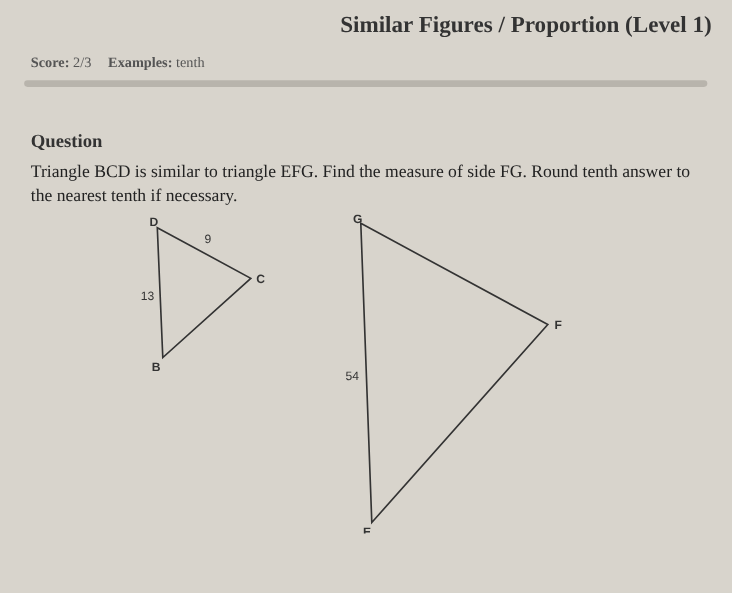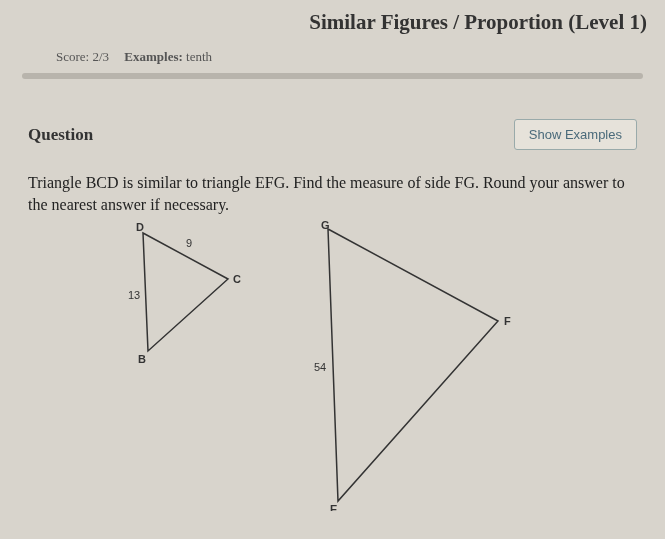--- a/index.html
+++ b/index.html
@@ -16,35 +16,35 @@
     font-weight: bold;
     padding: 10px 18px 8px 18px;
     color: #333;
     text-align: right;
   }
   .score-row {
     padding: 6px 28px 4px 28px;
     font-size: 13px;
     color: #555;
   }
-  .score-label { font-weight: normal; margin-left: 28px; }
+  .score-label { font-weight: bold; }
   .penalty-label { font-weight: bold; margin-left: 12px; }
   .progress-track {
     margin: 4px 22px 0 22px;
     height: 6px;
     background: #b8b4ac;
     border-radius: 3px;
   }
   .spacer { height: 40px; }
   .question-header {
     display: flex;
     justify-content: space-between;
     align-items: center;
     padding: 0 28px;
-    margin-bottom: 22px;
+    margin-bottom: 7px;
   }
   .question-label {
     font-size: 17px;
     font-weight: bold;
     color: #333;
   }
   .examples-btn {
     border: 1px solid #9aa;
     background: #e6e2da;
     color: #4a6a7a;
@@ -91,24 +91,23 @@
   <span class="penalty-label">Examples:</span>
   <span>tenth</span>
 </div>
 
 <div class="progress-track"></div>
 
 <div class="spacer"></div>
 
 <div class="question-header">
   <div class="question-label">Question</div>
-  <button class="examples-btn">Show Examples</button>
 </div>
 
-<div class="prompt">Triangle BCD is similar to triangle EFG. Find the measure of side FG. Round your answer to the nearest answer if necessary.</div>
+<div class="prompt">Triangle BCD is similar to triangle EFG. Find the measure of side FG. Round tenth answer to the nearest tenth if necessary.</div>
 
 <div class="figure-area">
   <svg width="609" height="290">
 
     <polygon points="115,12 200,58 120,130" fill="none" stroke="#333" stroke-width="1.5"></polygon>
     <text x="108" y="10" class="vlabel">D</text>
     <text x="205" y="62" class="vlabel">C</text>
     <text x="110" y="142" class="vlabel">B</text>
     <text x="158" y="26" class="slabel">9</text>
     <text x="100" y="78" class="slabel">13</text>

